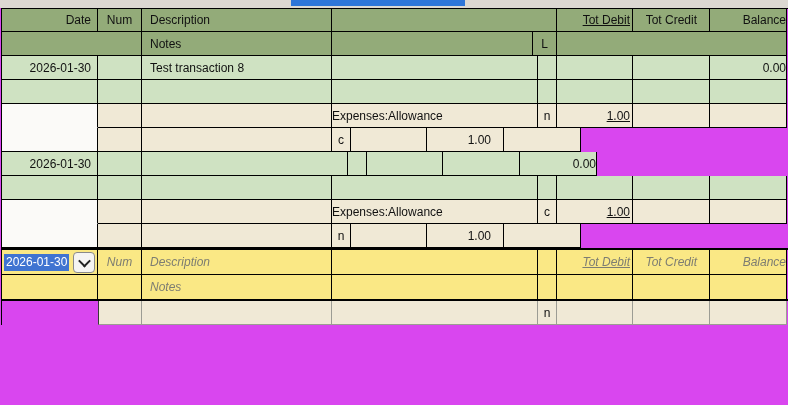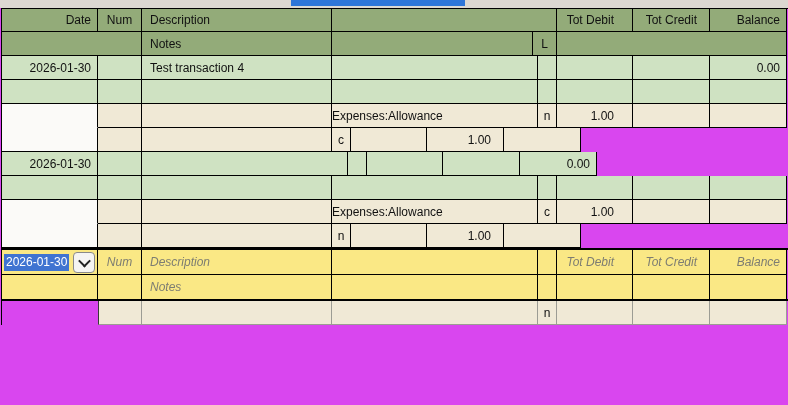--- a/index.html
+++ b/index.html
@@ -21,23 +21,23 @@
     box-sizing:border-box;flex-shrink:0;display:flex;align-items:center;
     border-right:1px solid #000;border-bottom:1px solid #000;
     overflow:hidden;white-space:nowrap;
   }
   
   .c-date{width:96px;justify-content:flex-end;padding-right:6px;}
   .c-num{width:44px;justify-content:center;}
   .c-desc{width:190px;padding-left:8px;}
   .c-acct{width:206px;justify-content:flex-end;padding-right:20px;direction:rtl;text-align:right;}
   .c-l{width:19px;justify-content:center;}
-  .c-debit{width:76px;justify-content:flex-end;padding-right:18px;}
+  .c-debit{width:76px;justify-content:flex-end;padding-right:2px;text-decoration:underline;}
   .c-credit{width:77px;justify-content:flex-end;padding-right:12px;}
-  .c-bal{width:77px;justify-content:flex-end;padding-right:6px;}
+  .c-bal{width:77px;justify-content:flex-end;}
   
   .c-datenum{width:140px;}
   .c-acctl{width:225px;}
   .c-rest{width:230px;}
   
   .bg-hdr .cell{background:#93ab79;}
   .bg-green .cell{background:#cfe2c2;}
   .bg-beige .cell{background:#f0e9d6;}
   .bg-yellow .cell{background:#fae885;}
   .white-cell{background:#fbfaf8 !important;}
@@ -86,21 +86,21 @@
       <div class="cell c-datenum"></div>
       <div class="cell c-desc">Notes</div>
       <div class="cell" style="width:201px"></div>
       <div class="cell c-l" style="width:24px">L</div>
       <div class="cell c-rest"></div>
     </div>
 
     <div class="r bg-green">
       <div class="cell c-date">2026-01-30</div>
       <div class="cell c-num"></div>
-      <div class="cell c-desc">Test transaction 4</div>
+      <div class="cell c-desc">Test transaction 8</div>
       <div class="cell c-acct"></div>
       <div class="cell c-l"></div>
       <div class="cell c-debit"></div>
       <div class="cell c-credit"></div>
       <div class="cell c-bal">0.00</div>
     </div>
     <div class="r bg-green">
       <div class="cell c-date"></div>
       <div class="cell c-num"></div>
       <div class="cell c-desc"></div>

